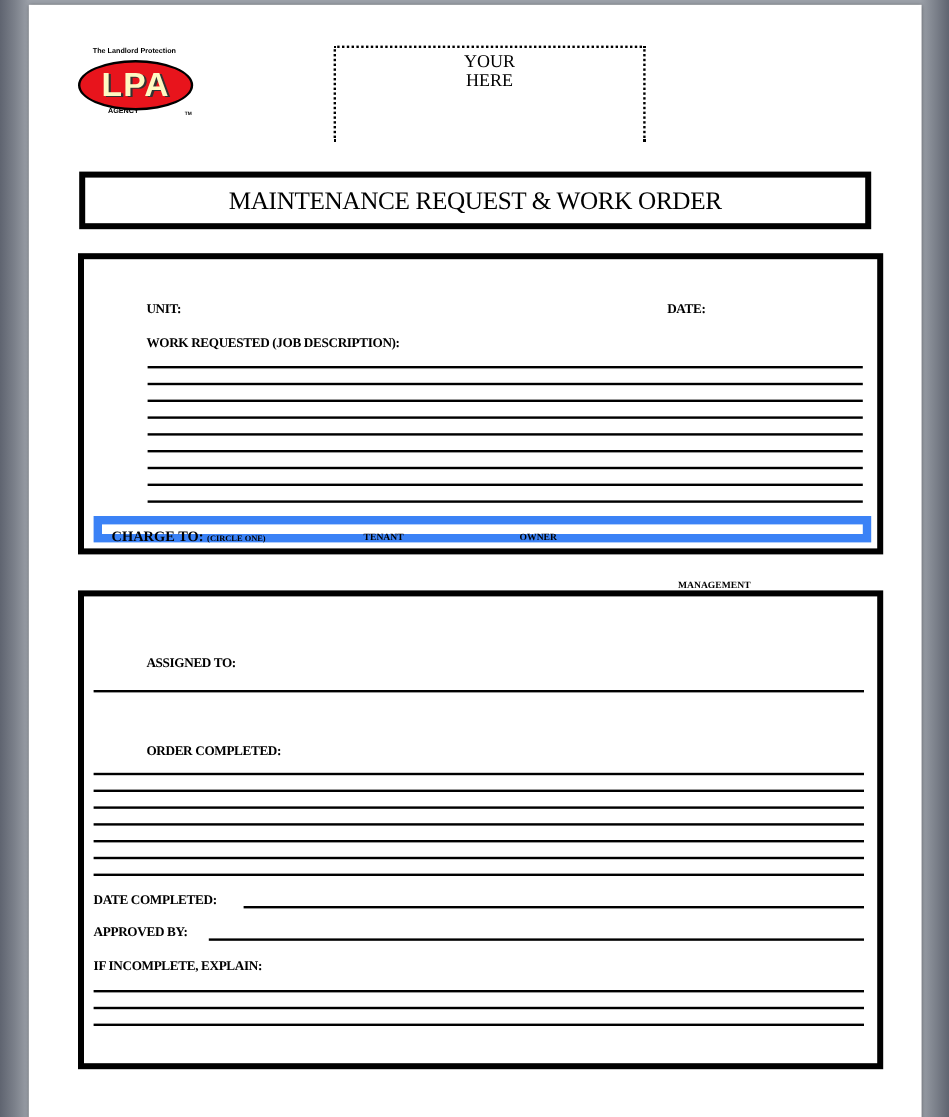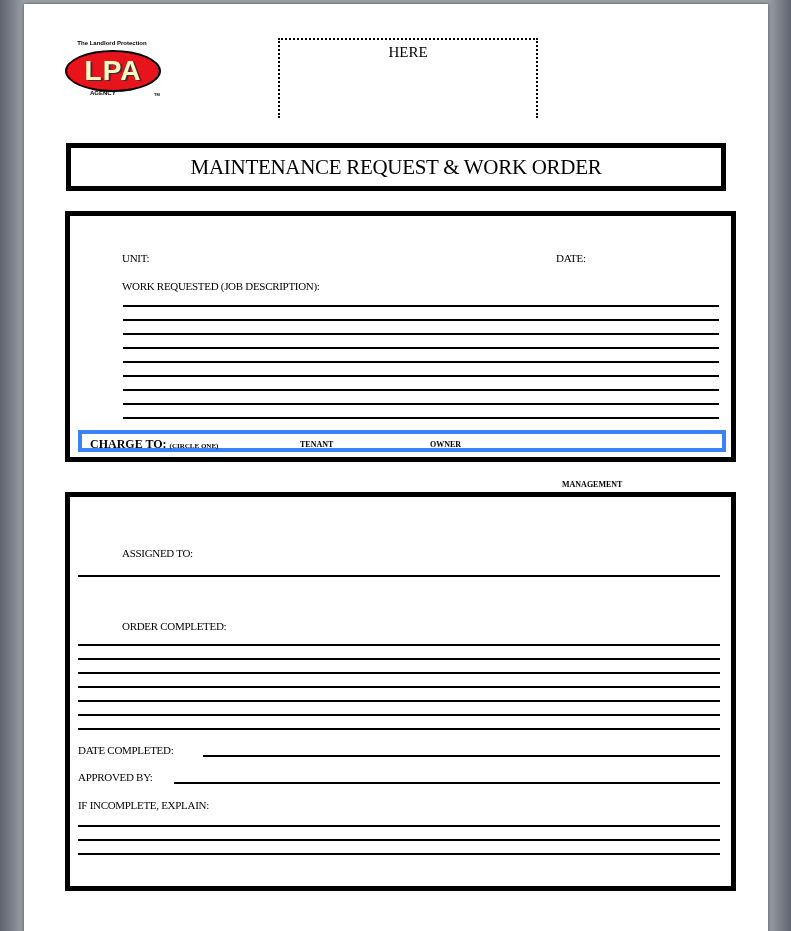--- a/index.html
+++ b/index.html
@@ -37,45 +37,46 @@
     .title-box {
       left: 42px; top: 139px; width: 660px; height: 48px; box-sizing: border-box;
       border: 5px solid #000; display:flex; align-items:center; justify-content:center;
       font-size: 21px; letter-spacing: -0.3px;
     }
     .section {
       position:absolute; box-sizing:border-box; border: 5px solid #000;
     }
     .sec1 { left: 41px; top: 207px; width: 671px; height: 251px; }
     .sec2 { left: 41px; top: 488px; width: 671px; height: 399px; }
-    .label { position:absolute; font-size: 11px; font-weight: normal; letter-spacing: -0.3px; white-space: nowrap; }
+    .label { position:absolute; font-size: 11px; font-weight: bold; letter-spacing: -0.3px; white-space: nowrap; }
     .rule { position:absolute; height: 2px; background: #000; }
     .charge-box {
       position:absolute; left: 8px; top: 214px; width: 648px; height: 22px; box-sizing:border-box;
-      border: 4px solid #3b82f6;
+      border: 7px solid #3b82f6;
     }
     .charge-label { position:absolute; left: 8px; top: 3px; font-size: 12px; font-weight:bold; }
     .charge-note { font-size: 7px; font-weight: bold; }
     .charge-opt { position:absolute; top: 6px; font-size: 8px; font-weight:bold; }
   </style>
 </head>
 <body>
 
 <div class="page">
 
   <div class="abs logo">
     <div class="logo-arc">The Landlord Protection</div>
     <div class="logo-oval">
       <span class="logo-text">LPA</span>
     </div>
     <div class="logo-sub">AGENCY</div>
     <div class="logo-tm">TM</div>
   </div>
 
   <div class="abs letterhead">
+    <div>YOUR</div>
     <div>HERE</div>
   </div>
 
   <div class="abs title-box">
     <span>MAINTENANCE REQUEST &amp; WORK ORDER</span>
   </div>
 
   <div class="section sec1">
     <div class="label" style="left:52px; top:36px;">UNIT:</div>
     <div class="label" style="left:486px; top:36px;">DATE:</div>

